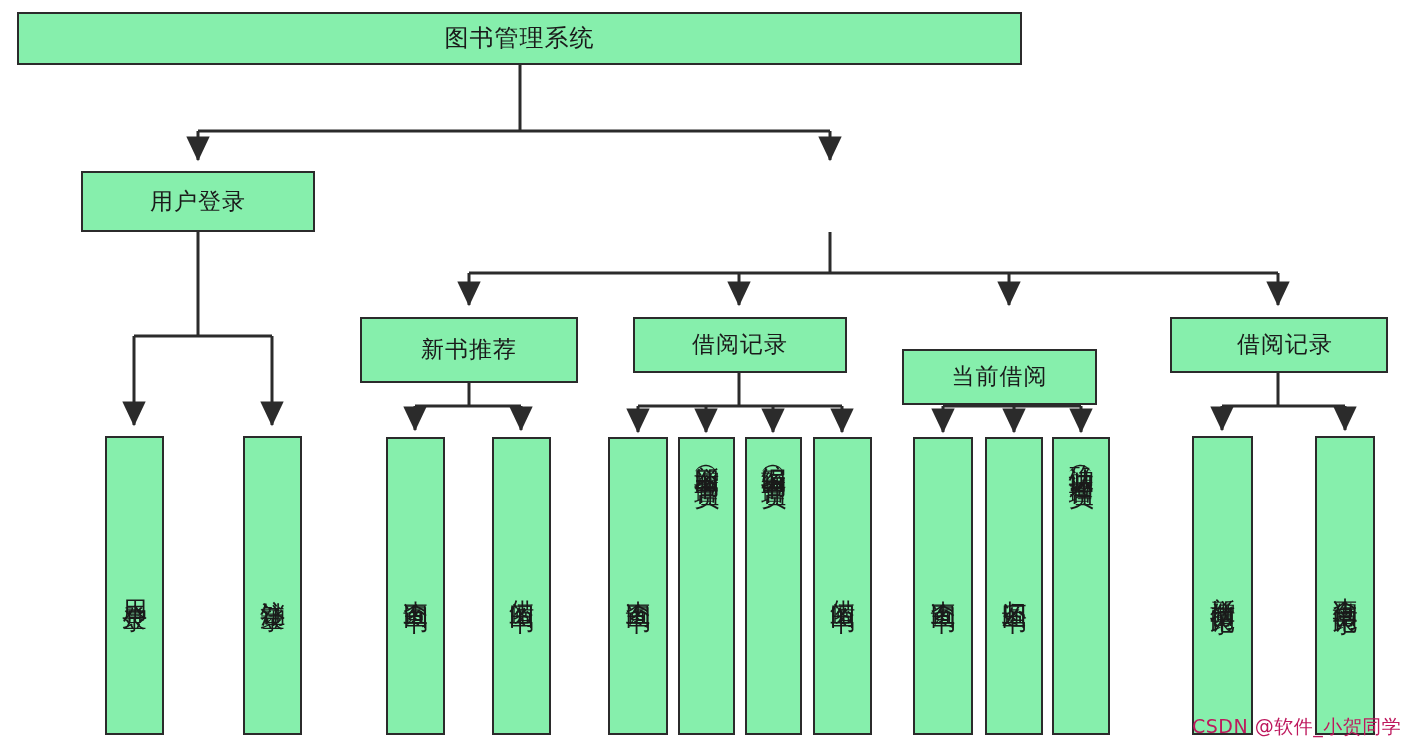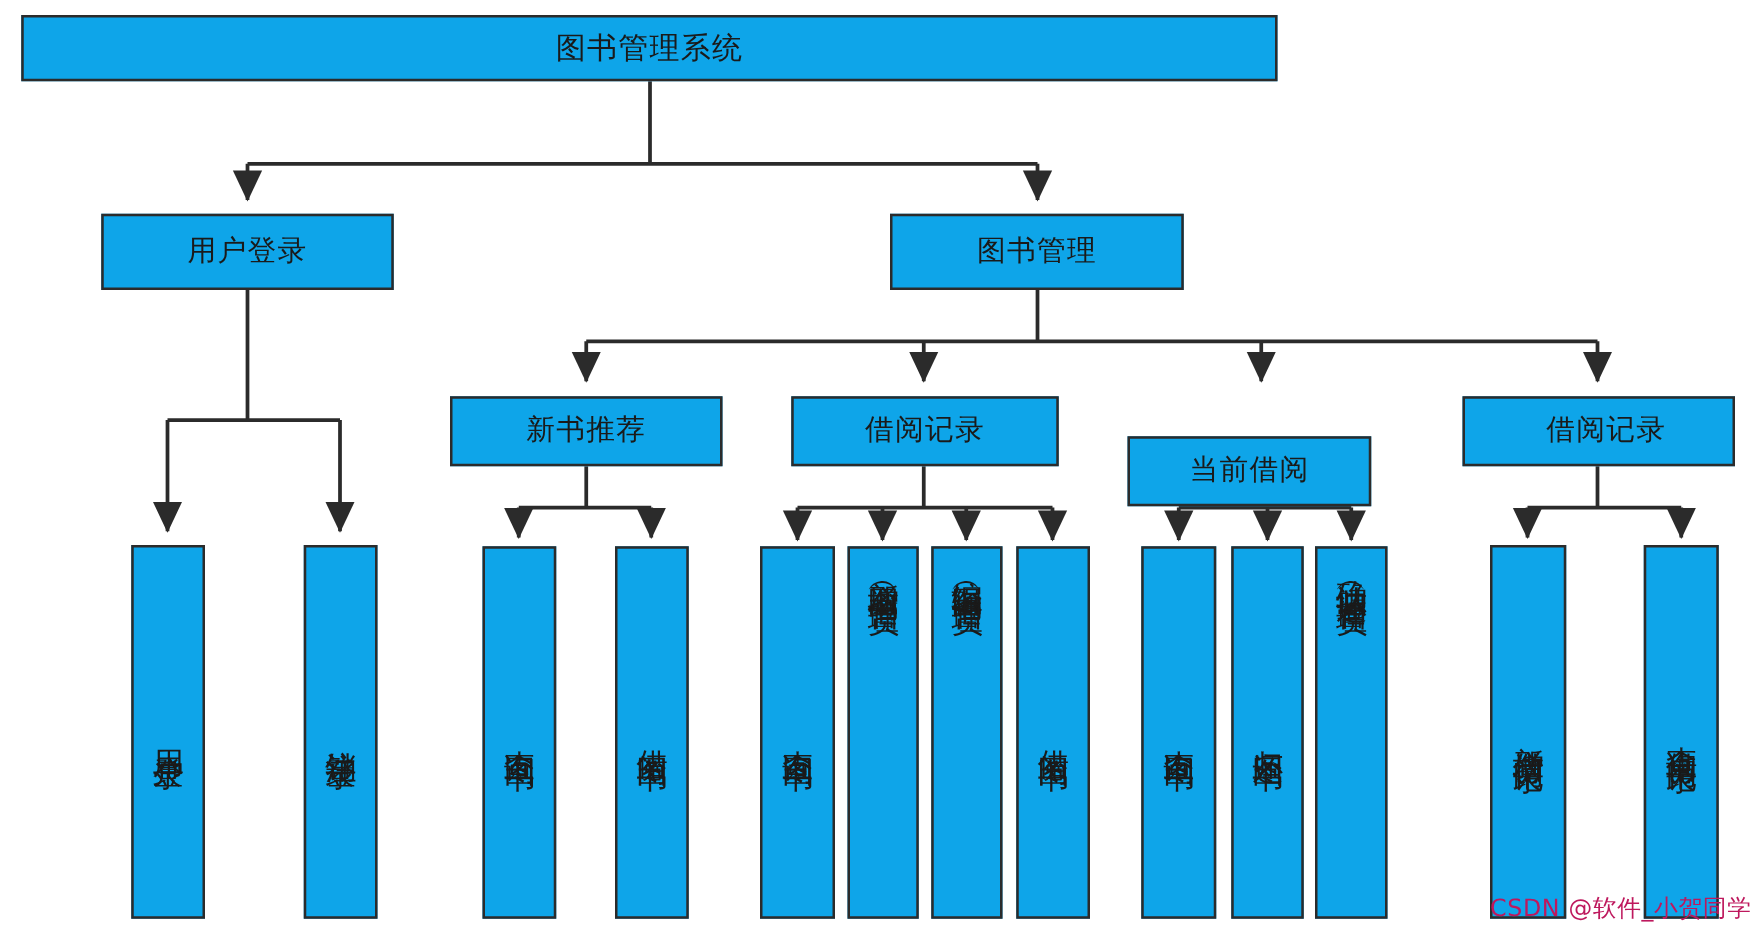--- a/index.html
+++ b/index.html
@@ -21,21 +21,21 @@
     position: absolute;
     left: 0;
     top: 0;
     width: 1405px;
     height: 747px;
   }
   .node {
     position: absolute;
     box-sizing: border-box;
     border: 2px solid #2b2b2b;
-    background: #0ea5e9;
+    background: #86efac;
     display: flex;
     align-items: center;
     justify-content: center;
     color: #1a1a1a;
     z-index: 2;
   }
   .node-h {
     font-size: 23px;
     letter-spacing: 1px;
     line-height: 1.1;
@@ -123,23 +123,22 @@
       <path d="M 1278 373 L 1278 406"></path>
       <path d="M 1222 406 L 1345 406"></path>
       <path d="M 1222 406 L 1222 430" marker-end="url(#arrow)"></path>
       <path d="M 1345 406 L 1345 430" marker-end="url(#arrow)"></path>
     </g>
   </svg>
 
   <div class="node node-h node-root" style="left:17px; top:12px; width:1005px; height:53px;">图书管理系统</div>
 
   <div class="node node-h" style="left:81px; top:171px; width:234px; height:61px;">用户登录</div>
-  <div class="node node-h" style="left:712px; top:171px; width:235px; height:61px;">图书管理</div>
 
-  <div class="node node-h" style="left:360px; top:317px; width:218px; height:56px;">新书推荐</div>
+  <div class="node node-h" style="left:360px; top:317px; width:218px; height:66px;">新书推荐</div>
   <div class="node node-h" style="left:633px; top:317px; width:214px; height:56px;">借阅记录</div>
   <div class="node node-h" style="left:902px; top:317px; width:195px; height:56px;margin-top:32px;">当前借阅</div>
   <div class="node node-h" style="left:1170px; top:317px; width:218px; height:56px;padding-left:12px;">借阅记录</div>
 
   <div class="node node-v" style="left:105px; top:436px; width:59px; height:299px;">
     <span class="vtext">用户登录</span>
   </div>
   <div class="node node-v" style="left:243px; top:436px; width:59px; height:299px;">
     <span class="vtext">注销登录</span>
   </div>

